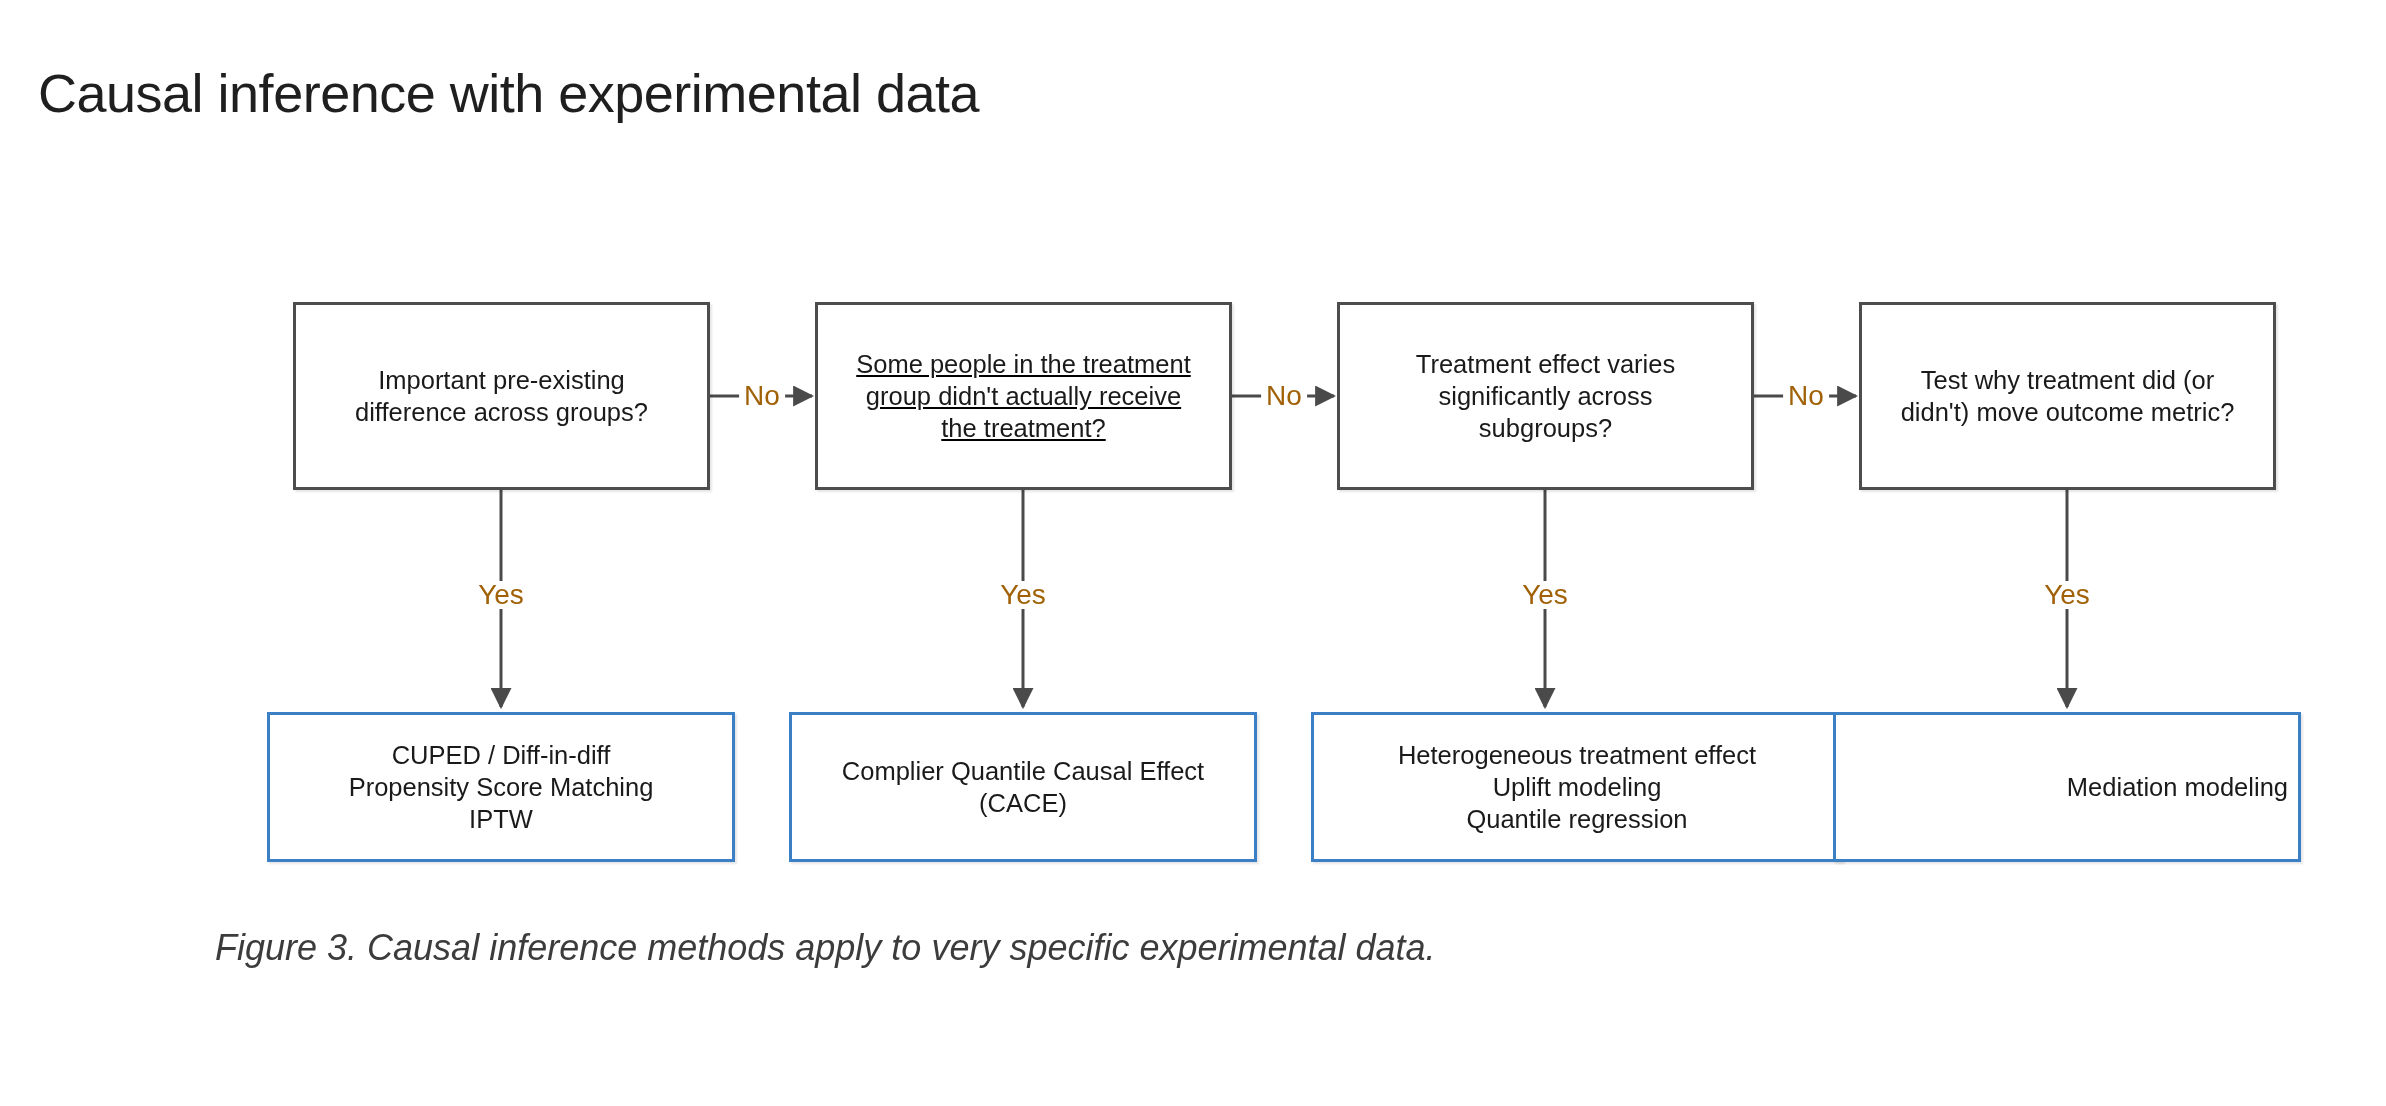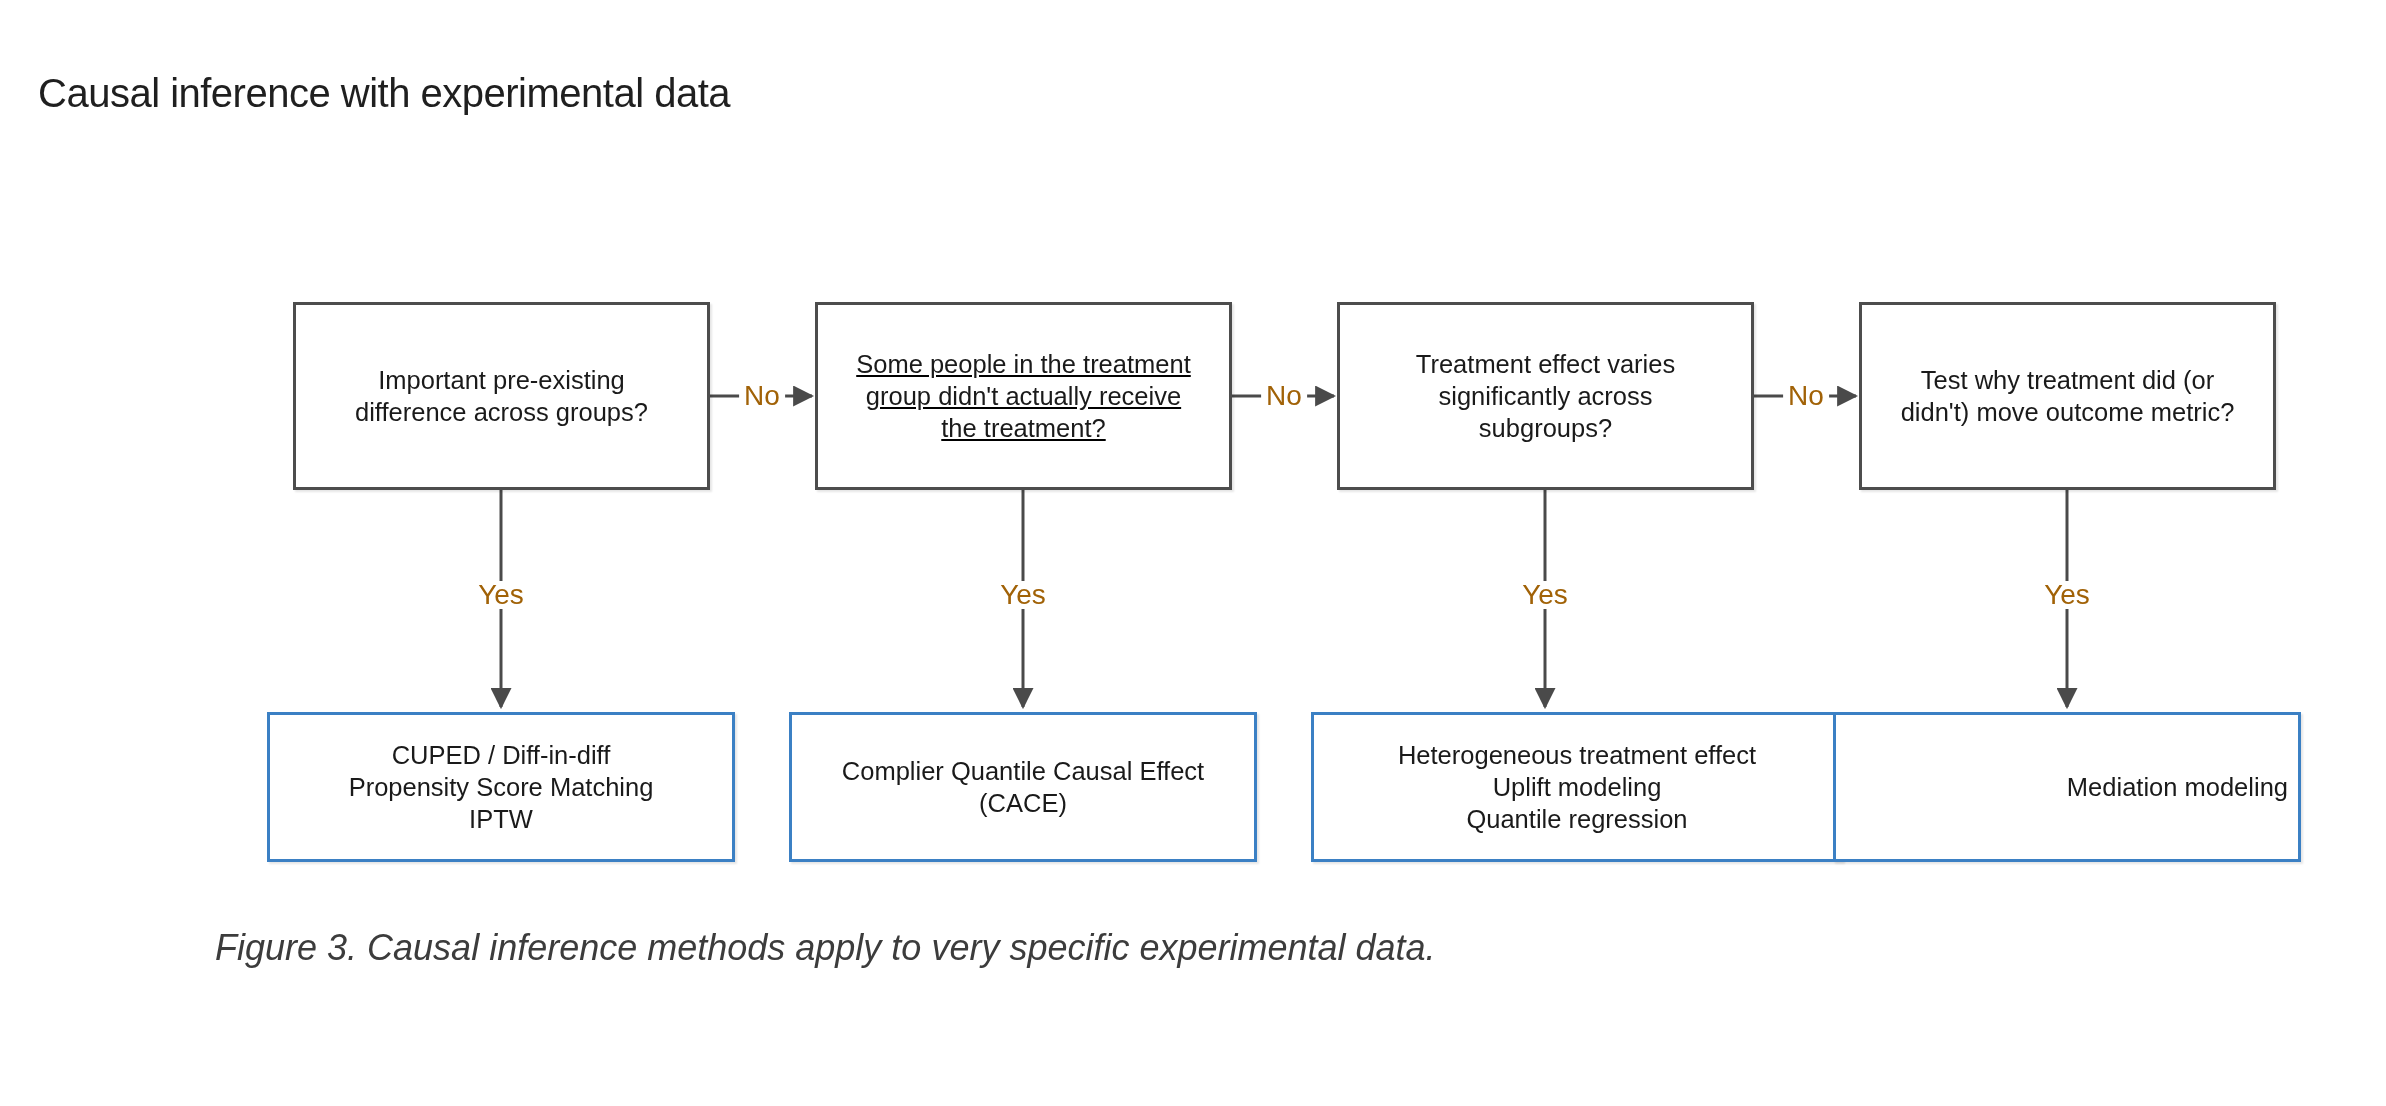--- a/index.html
+++ b/index.html
@@ -14,21 +14,21 @@
     font-family: "Liberation Sans", sans-serif;
     -webkit-font-smoothing: antialiased;
     overflow: hidden;
   }
 
   
   #page-title {
     position: absolute;
     left: 38px;
     top: 62px;
-    font-size: 40px;
+    font-size: 54px;
     line-height: 62px;
     font-weight: 400;
     color: #1f1f1f;
     letter-spacing: -0.5px;
     white-space: nowrap;
   }
 
   
   #figure {
     position: absolute;

